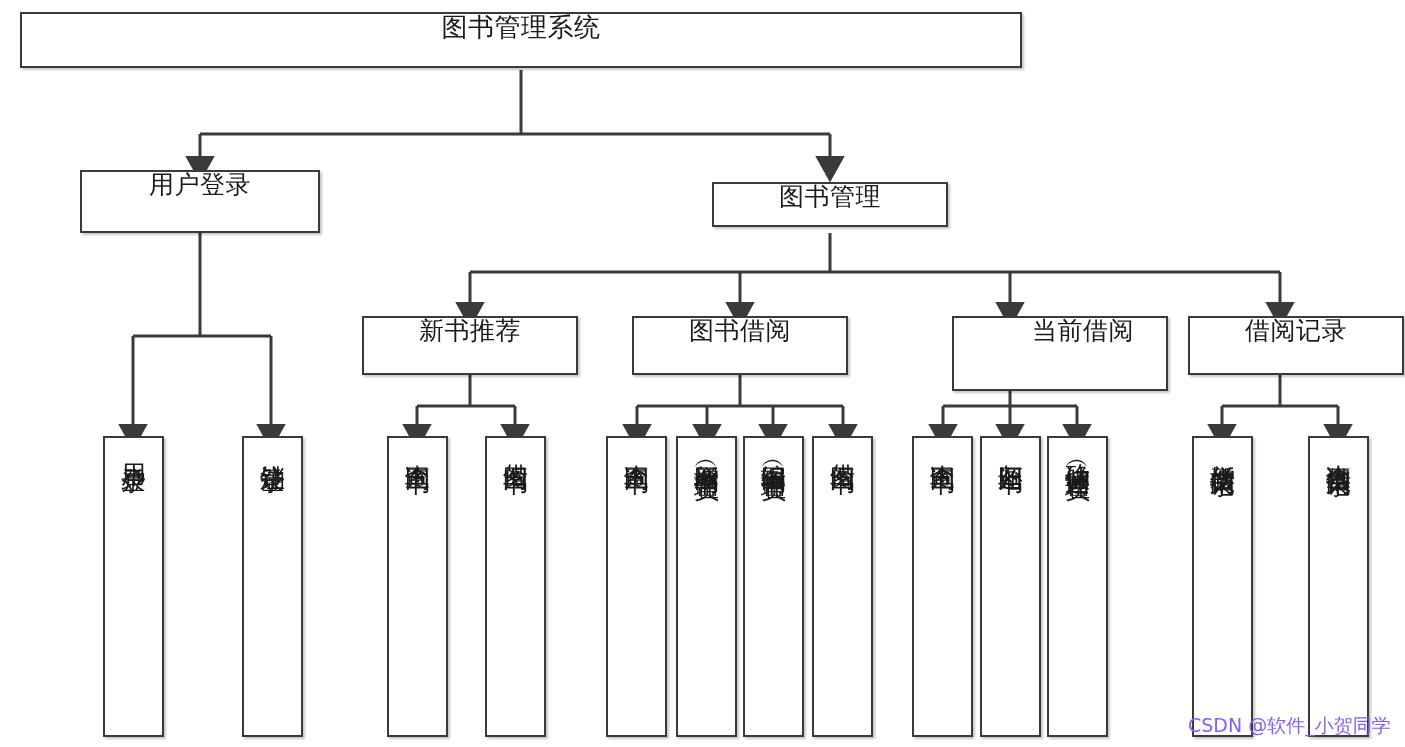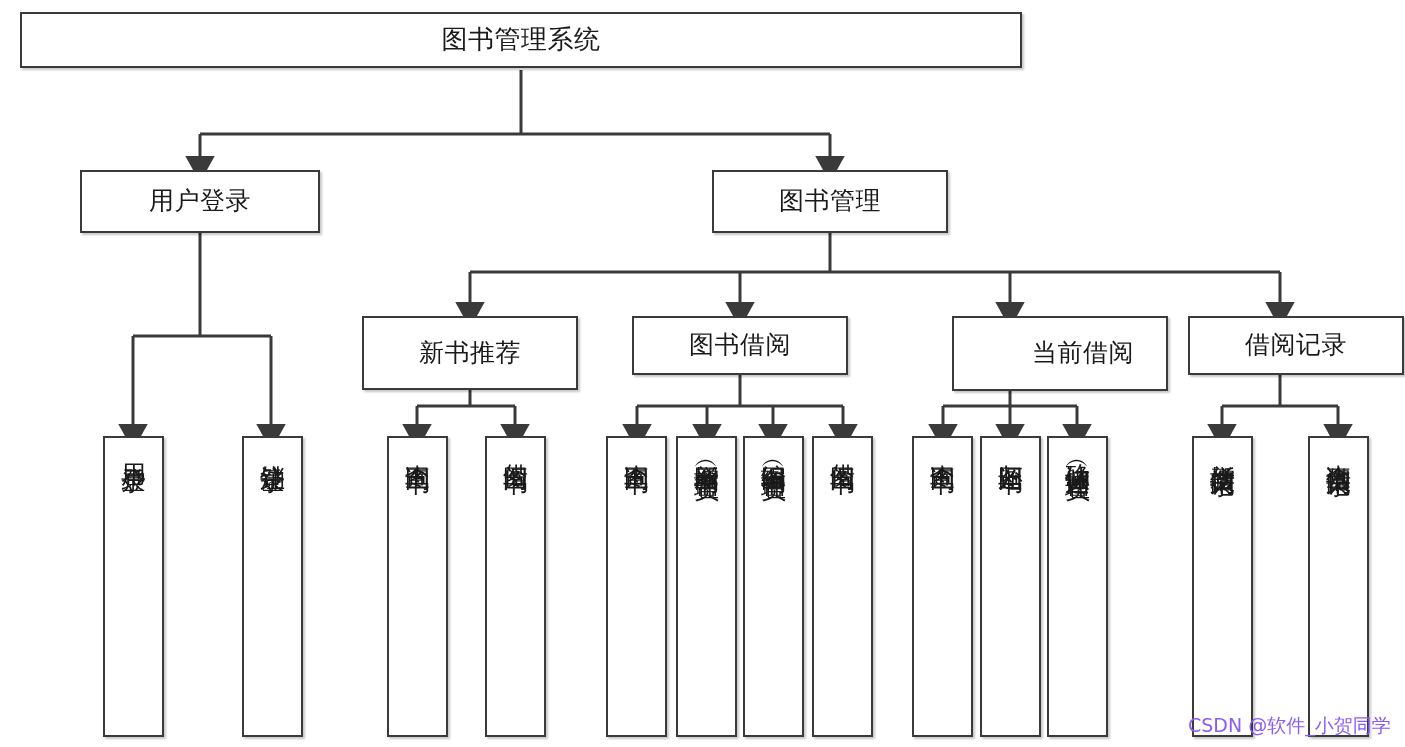--- a/index.html
+++ b/index.html
@@ -25,21 +25,21 @@
     width: 1405px;
     height: 747px;
   }
   .node {
     position: absolute;
     box-sizing: border-box;
     background: #ffffff;
     border: 2px solid #3a3a3a;
     box-shadow: 2px 2px 2px rgba(0,0,0,0.22);
     display: flex;
-    align-items: center;
+    align-items: flex-start;
     justify-content: center;
     color: #1a1a1a;
     z-index: 2;
   }
   .node .node-label {
     display: block;
     text-align: center;
     line-height: 1.05;
     white-space: nowrap;
   }
@@ -126,25 +126,25 @@
     </g>
   </svg>
 
   <div class="node horizontal root" style="left:20px; top:12px; width:1002px; height:56px;">
     <span class="node-label">图书管理系统</span>
   </div>
 
   <div class="node horizontal" style="left:80px; top:170px; width:240px; height:63px;">
     <span class="node-label">用户登录</span>
   </div>
-  <div class="node horizontal" style="left:712px; top:170px; width:236px; height:63px;">
+  <div class="node horizontal" style="left:712px; top:182px; width:236px; height:45px;">
     <span class="node-label">图书管理</span>
   </div>
 
-  <div class="node horizontal" style="left:362px; top:316px; width:216px; height:74px;">
+  <div class="node horizontal" style="left:362px; top:316px; width:216px; height:59px;">
     <span class="node-label">新书推荐</span>
   </div>
   <div class="node horizontal" style="left:632px; top:316px; width:216px; height:59px;">
     <span class="node-label">图书借阅</span>
   </div>
   <div class="node horizontal" style="left:952px; top:316px; width:216px; height:75px;padding-left:46px;">
     <span class="node-label">当前借阅</span>
   </div>
   <div class="node horizontal" style="left:1172px; top:316px; width:216px; height:59px;margin-left:16px;">
     <span class="node-label">借阅记录</span>

